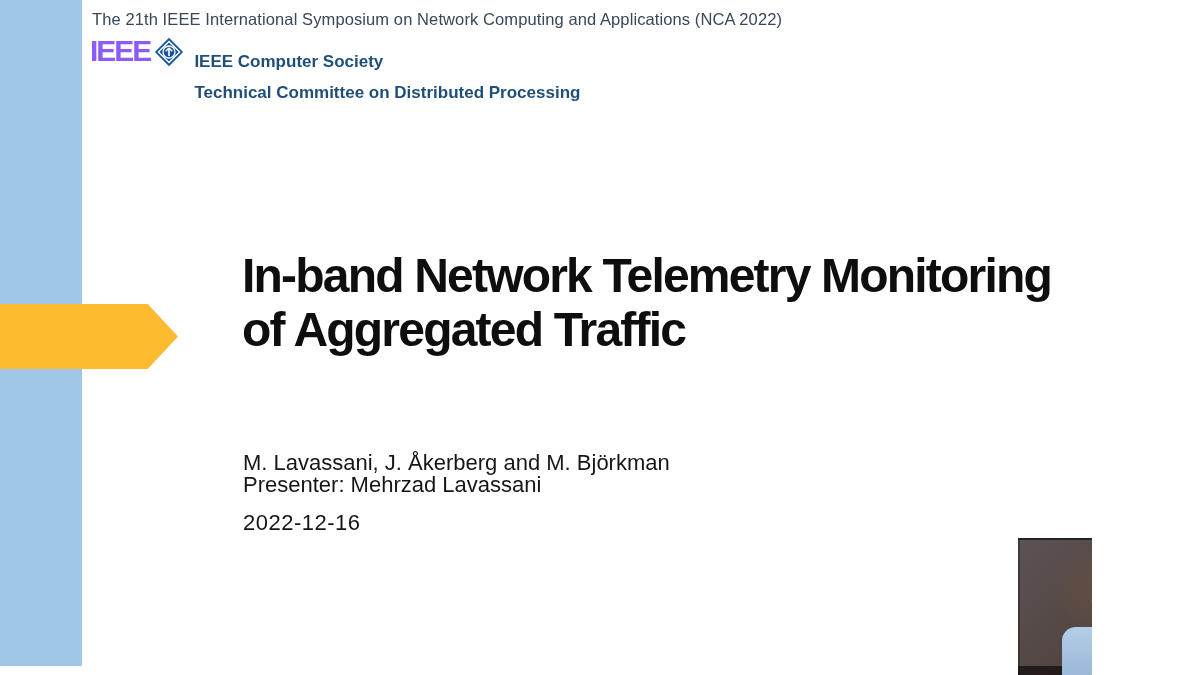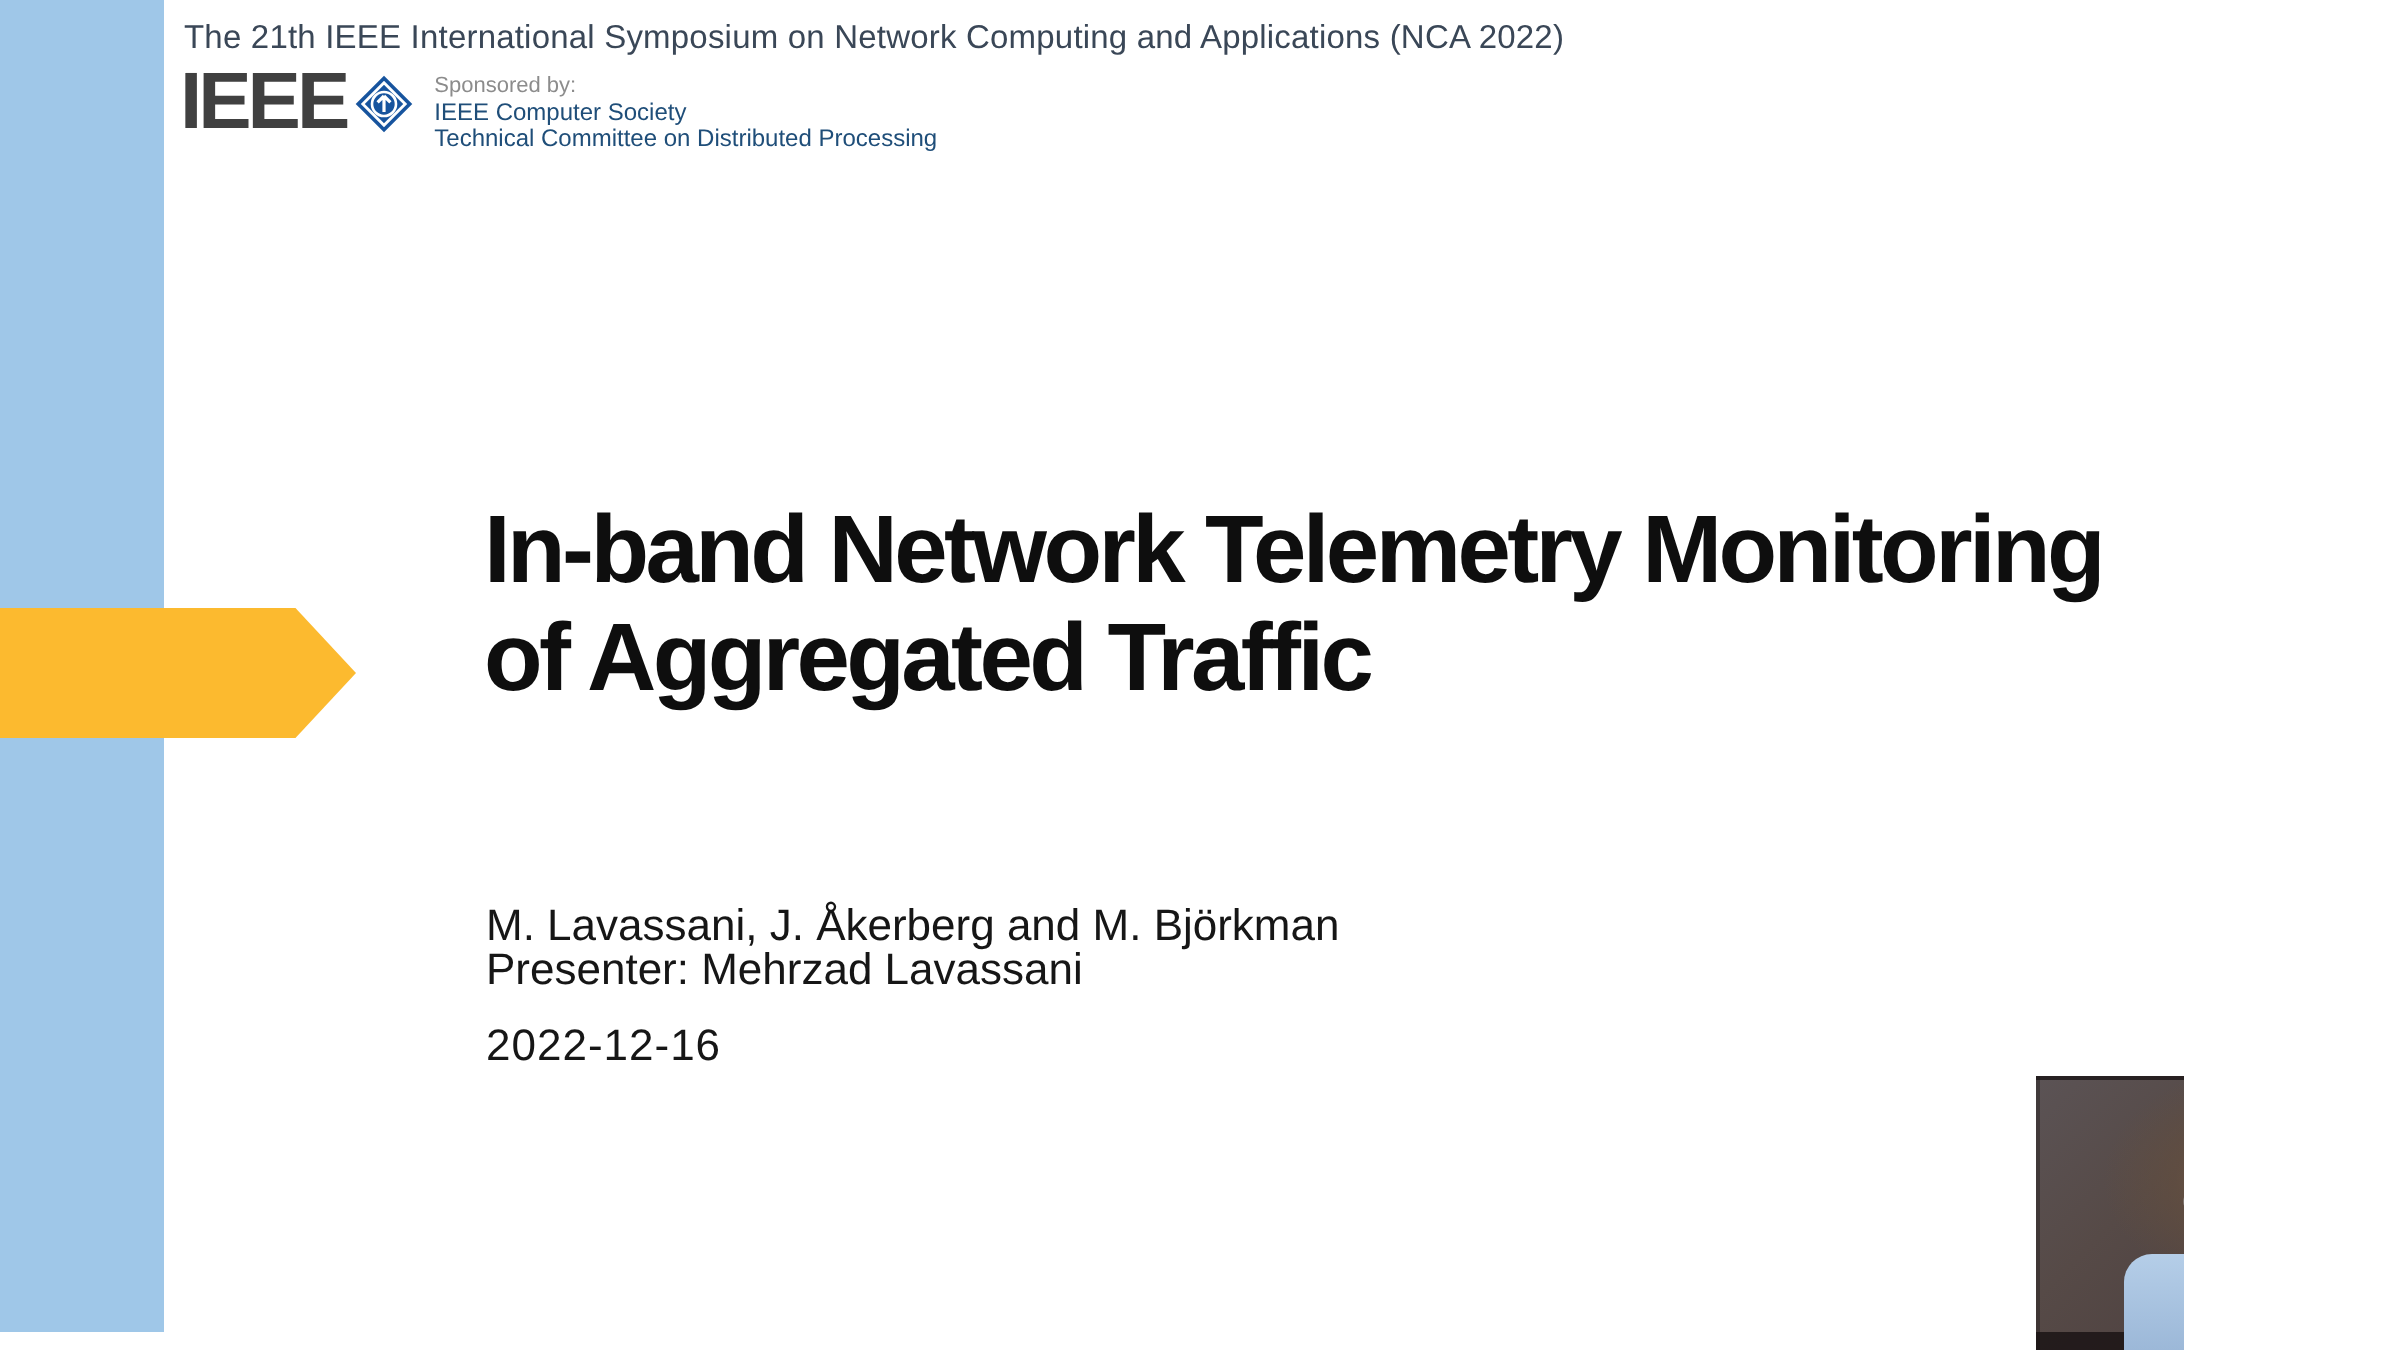--- a/index.html
+++ b/index.html
@@ -9,27 +9,27 @@
   }
   .sidebar{
     position:absolute;left:0;top:0;width:82px;height:666px;background:#9FC7E8;
   }
   .conference-header{
     position:absolute;left:92px;top:10px;font-size:16.5px;color:#3A4757;
     letter-spacing:.1px;white-space:nowrap;
   }
   .logo-row{position:absolute;left:90px;top:36px;display:flex;align-items:flex-start;}
   .ieee-wordmark{
-    font-weight:900;font-size:40px;line-height:30px;color:#404040;
+    font-weight:900;font-size:30px;line-height:30px;color:#8b5cf6;
     letter-spacing:-2px;font-family:"Liberation Sans",sans-serif;
   }
   .ieee-diamond{width:34px;height:34px;margin-left:2px;margin-top:-1px;}
   .sponsor-block{margin-left:8px;margin-top:1px;line-height:13px;}
   .sponsored-by{font-size:11px;color:#8C8C8C;}
-  .sponsor-line{font-size:12px;font-weight:normal;color:#1F4E79;margin-top:0;}
+  .sponsor-line{font-size:17px;font-weight:bold;color:#1F4E79;margin-top:18px;}
   .accent-arrow{
     position:absolute;left:0;top:304px;width:178px;height:65px;background:#FCBA2F;
     clip-path:polygon(0 0,83% 0,100% 50%,83% 100%,0 100%);
   }
   .title-block{
     position:absolute;left:242px;top:249px;color:#0E0E0E;
     font-size:48px;font-weight:800;line-height:54px;letter-spacing:-1.8px;
     white-space:nowrap;
   }
   .meta-block{position:absolute;left:243px;top:452px;color:#161616;}
@@ -88,21 +88,20 @@
 
   <div class="logo-row">
     <div class="ieee-wordmark">IEEE</div>
     <svg class="ieee-diamond" viewBox="0 0 34 34" xmlns="http://www.w3.org/2000/svg">
       <rect x="7" y="7" width="20" height="20" transform="rotate(45 17 17)" fill="#17549E"></rect>
       <rect x="9.5" y="9.5" width="15" height="15" transform="rotate(45 17 17)" fill="none" stroke="#ffffff" stroke-width="1.4"></rect>
       <circle cx="17" cy="17" r="6" fill="none" stroke="#ffffff" stroke-width="1.3"></circle>
       <path d="M17 21 L17 13 M17 13 L13.8 16.2 M17 13 L20.2 16.2" stroke="#ffffff" stroke-width="1.6" fill="none"></path>
     </svg>
     <div class="sponsor-block">
-      <div class="sponsored-by">Sponsored by:</div>
       <div class="sponsor-line">IEEE Computer Society</div>
       <div class="sponsor-line">Technical Committee on Distributed Processing</div>
     </div>
   </div>
 
   <div class="accent-arrow"></div>
 
   <div class="title-block">
     <div>In-band Network Telemetry Monitoring</div>
     <div>of Aggregated Traffic</div>

